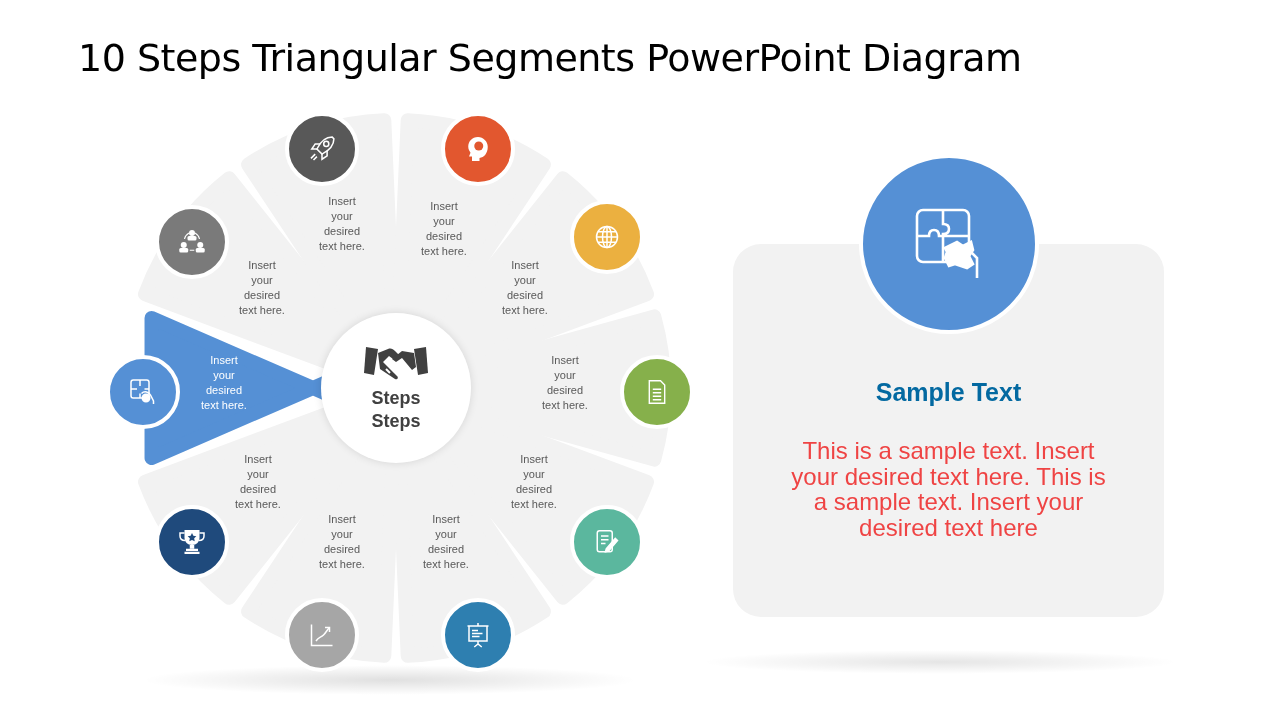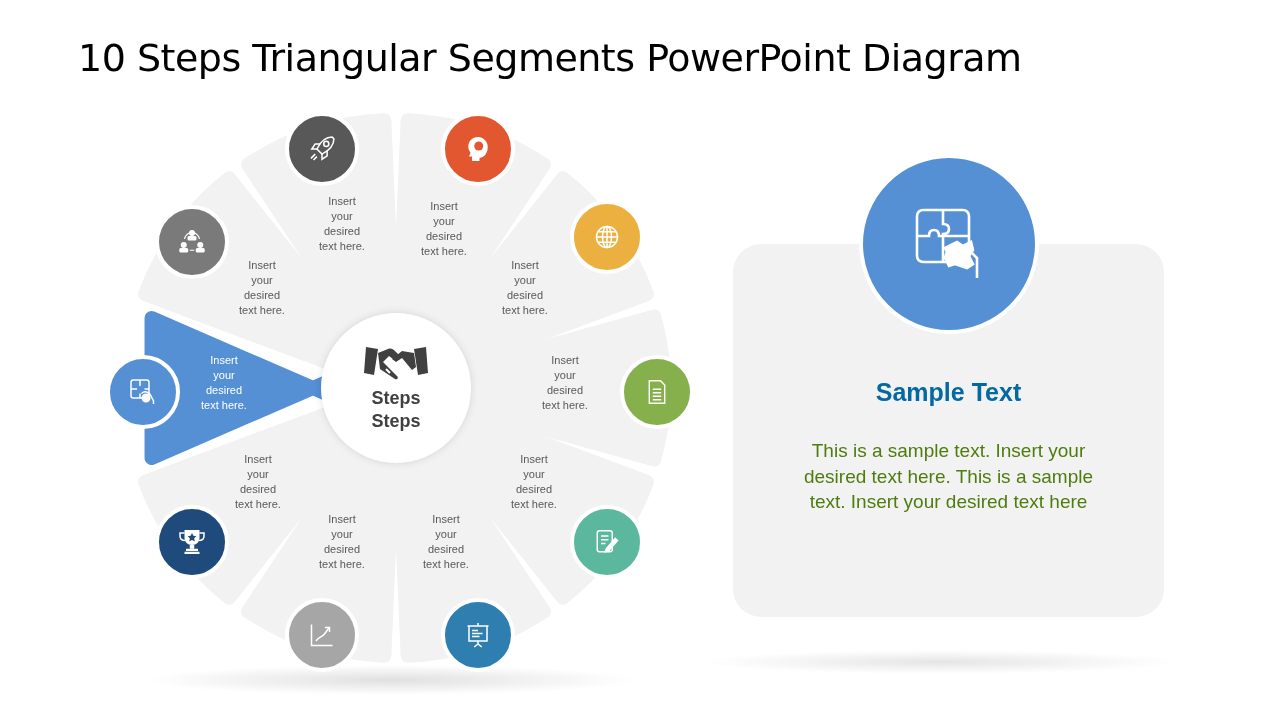--- a/index.html
+++ b/index.html
@@ -9,21 +9,21 @@
   .seg-text { position:absolute; width:110px; margin-left:-55px; text-align:center; font-size:11px; line-height:15px; color:#595959; }
   .seg-text.active { color:#ffffff; }
   .icon-circle { position:absolute; width:66px; height:66px; margin-left:-33px; margin-top:-33px; border-radius:50%; border:4px solid #ffffff; box-sizing:content-box; display:flex; align-items:center; justify-content:center; }
   .center-circle { position:absolute; left:321px; top:313px; width:150px; height:150px; border-radius:50%; background:#ffffff; box-shadow:0 0 8px rgba(0,0,0,0.12); display:flex; flex-direction:column; align-items:center; justify-content:center; }
   .center-label { font-weight:bold; font-size:18px; line-height:23px; color:#404040; text-align:center; margin-top:4px; }
   .shadow-l { position:absolute; left:140px; top:665px; width:500px; height:30px; border-radius:50%; background:radial-gradient(ellipse at center, rgba(0,0,0,0.12) 0%, rgba(0,0,0,0) 70%); }
   .shadow-r { position:absolute; left:700px; top:650px; width:480px; height:24px; border-radius:50%; background:radial-gradient(ellipse at center, rgba(0,0,0,0.10) 0%, rgba(0,0,0,0) 70%); }
   .card { position:absolute; left:733px; top:244px; width:431px; height:373px; background:#f2f2f2; border-radius:28px; }
   .card-circle { position:absolute; left:861px; top:156px; width:172px; height:172px; border-radius:50%; background:#5590d5; border:4px solid #ffffff; box-sizing:content-box; margin-left:-2px; margin-top:-2px; display:flex; align-items:center; justify-content:center; }
   .card-title { position:absolute; left:733px; width:431px; top:378px; text-align:center; font-weight:bold; font-size:25px; color:#0369a1; }
-  .card-body { position:absolute; left:790px; width:317px; top:438px; text-align:center; font-size:19px; line-height:25.5px; color:#4d7c0f; }
+  .card-body { position:absolute; left:790px; width:317px; top:438px; text-align:center; font-size:24px; line-height:25.5px; color:#ef4444; }
 </style>
 </head>
 <body>
 
 <div class="title">10 Steps Triangular Segments PowerPoint Diagram</div>
 
 <div class="shadow-l"></div>
 <div class="shadow-r"></div>
 
 <svg class="wheel" viewBox="0 0 1280 720" xmlns="http://www.w3.org/2000/svg">

